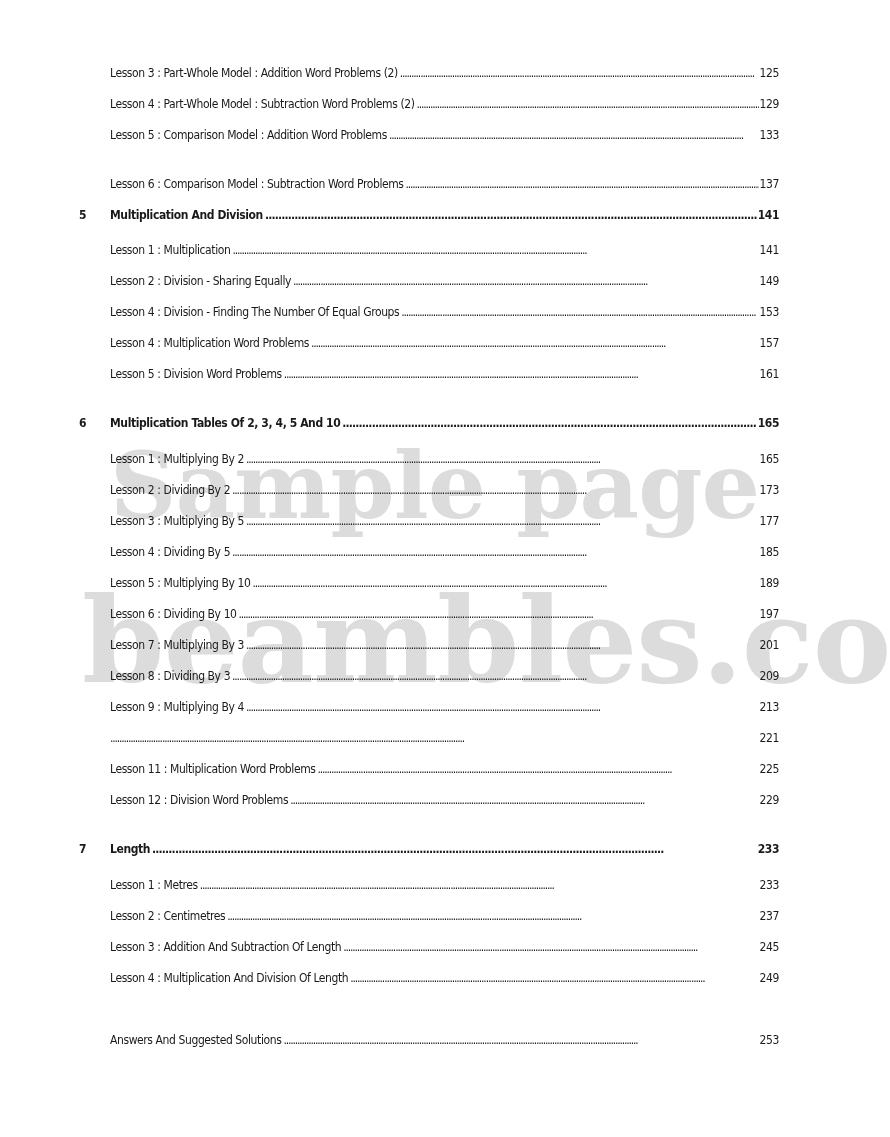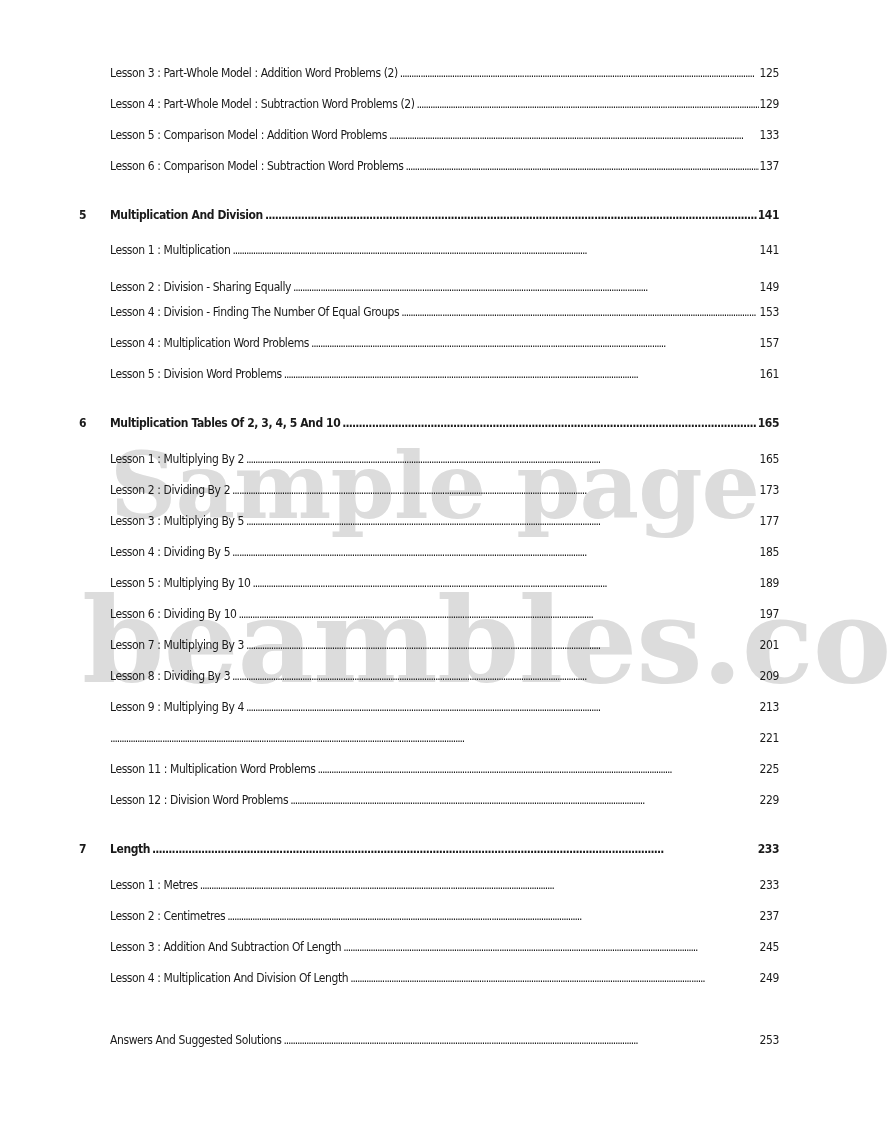--- a/index.html
+++ b/index.html
@@ -41,39 +41,39 @@
     <span class="label">Lesson 4 : Part-Whole Model : Subtraction Word Problems (2)</span>
     <span class="dots"></span>
     <span class="page">129</span>
   </div>
     <div class="row" style="top: 123px;">
 
     <span class="label">Lesson 5 : Comparison Model : Addition Word Problems</span>
     <span class="dots"></span>
     <span class="page">133</span>
   </div>
-    <div class="row" style="top: 154px;">
+    <div class="row" style="top: 172px;">
 
     <span class="label">Lesson 6 : Comparison Model : Subtraction Word Problems</span>
     <span class="dots"></span>
     <span class="page">137</span>
   </div>
     <div class="row chapter" style="top: 203px;">
     <span class="num">5</span>
     <span class="label">Multiplication And Division</span>
     <span class="dots"></span>
     <span class="page">141</span>
   </div>
     <div class="row" style="top: 238px;">
 
     <span class="label">Lesson 1 : Multiplication</span>
     <span class="dots"></span>
     <span class="page">141</span>
   </div>
-    <div class="row" style="top: 275px;">
+    <div class="row" style="top: 269px;">
 
     <span class="label">Lesson 2 : Division - Sharing Equally</span>
     <span class="dots"></span>
     <span class="page">149</span>
   </div>
     <div class="row" style="top: 300px;">
 
     <span class="label">Lesson 4 : Division - Finding The Number Of Equal Groups</span>
     <span class="dots"></span>
     <span class="page">153</span>

